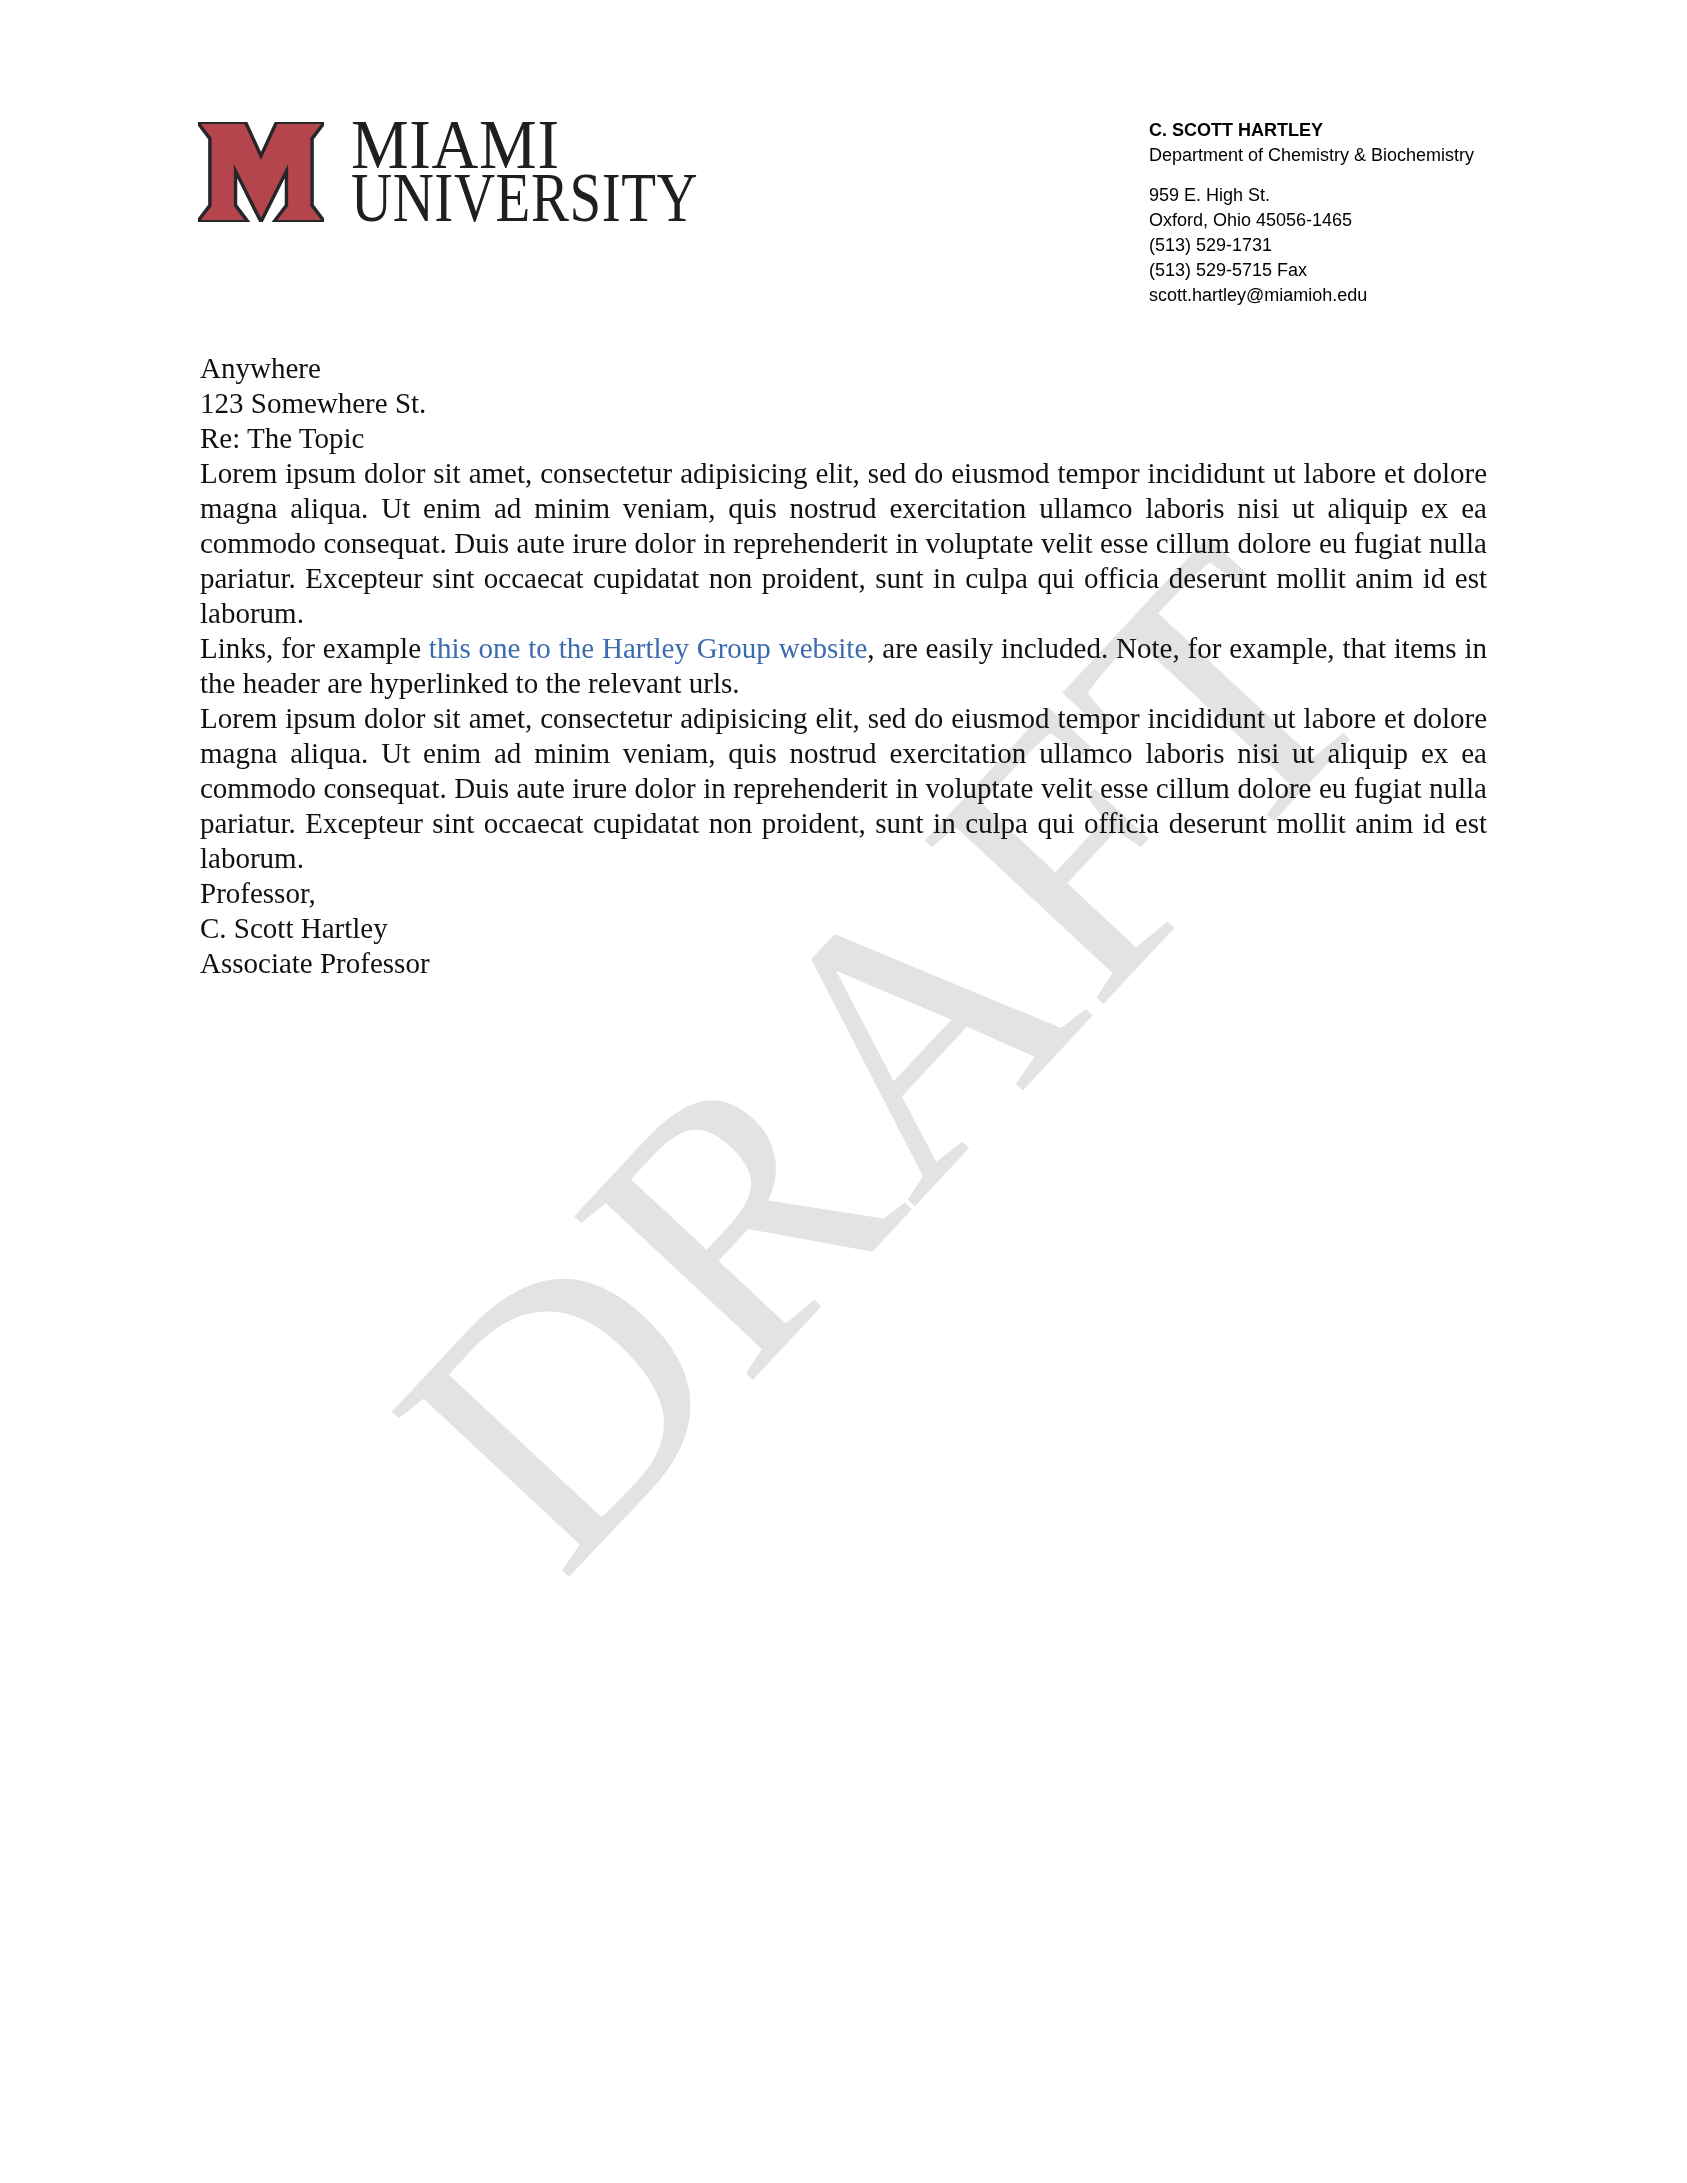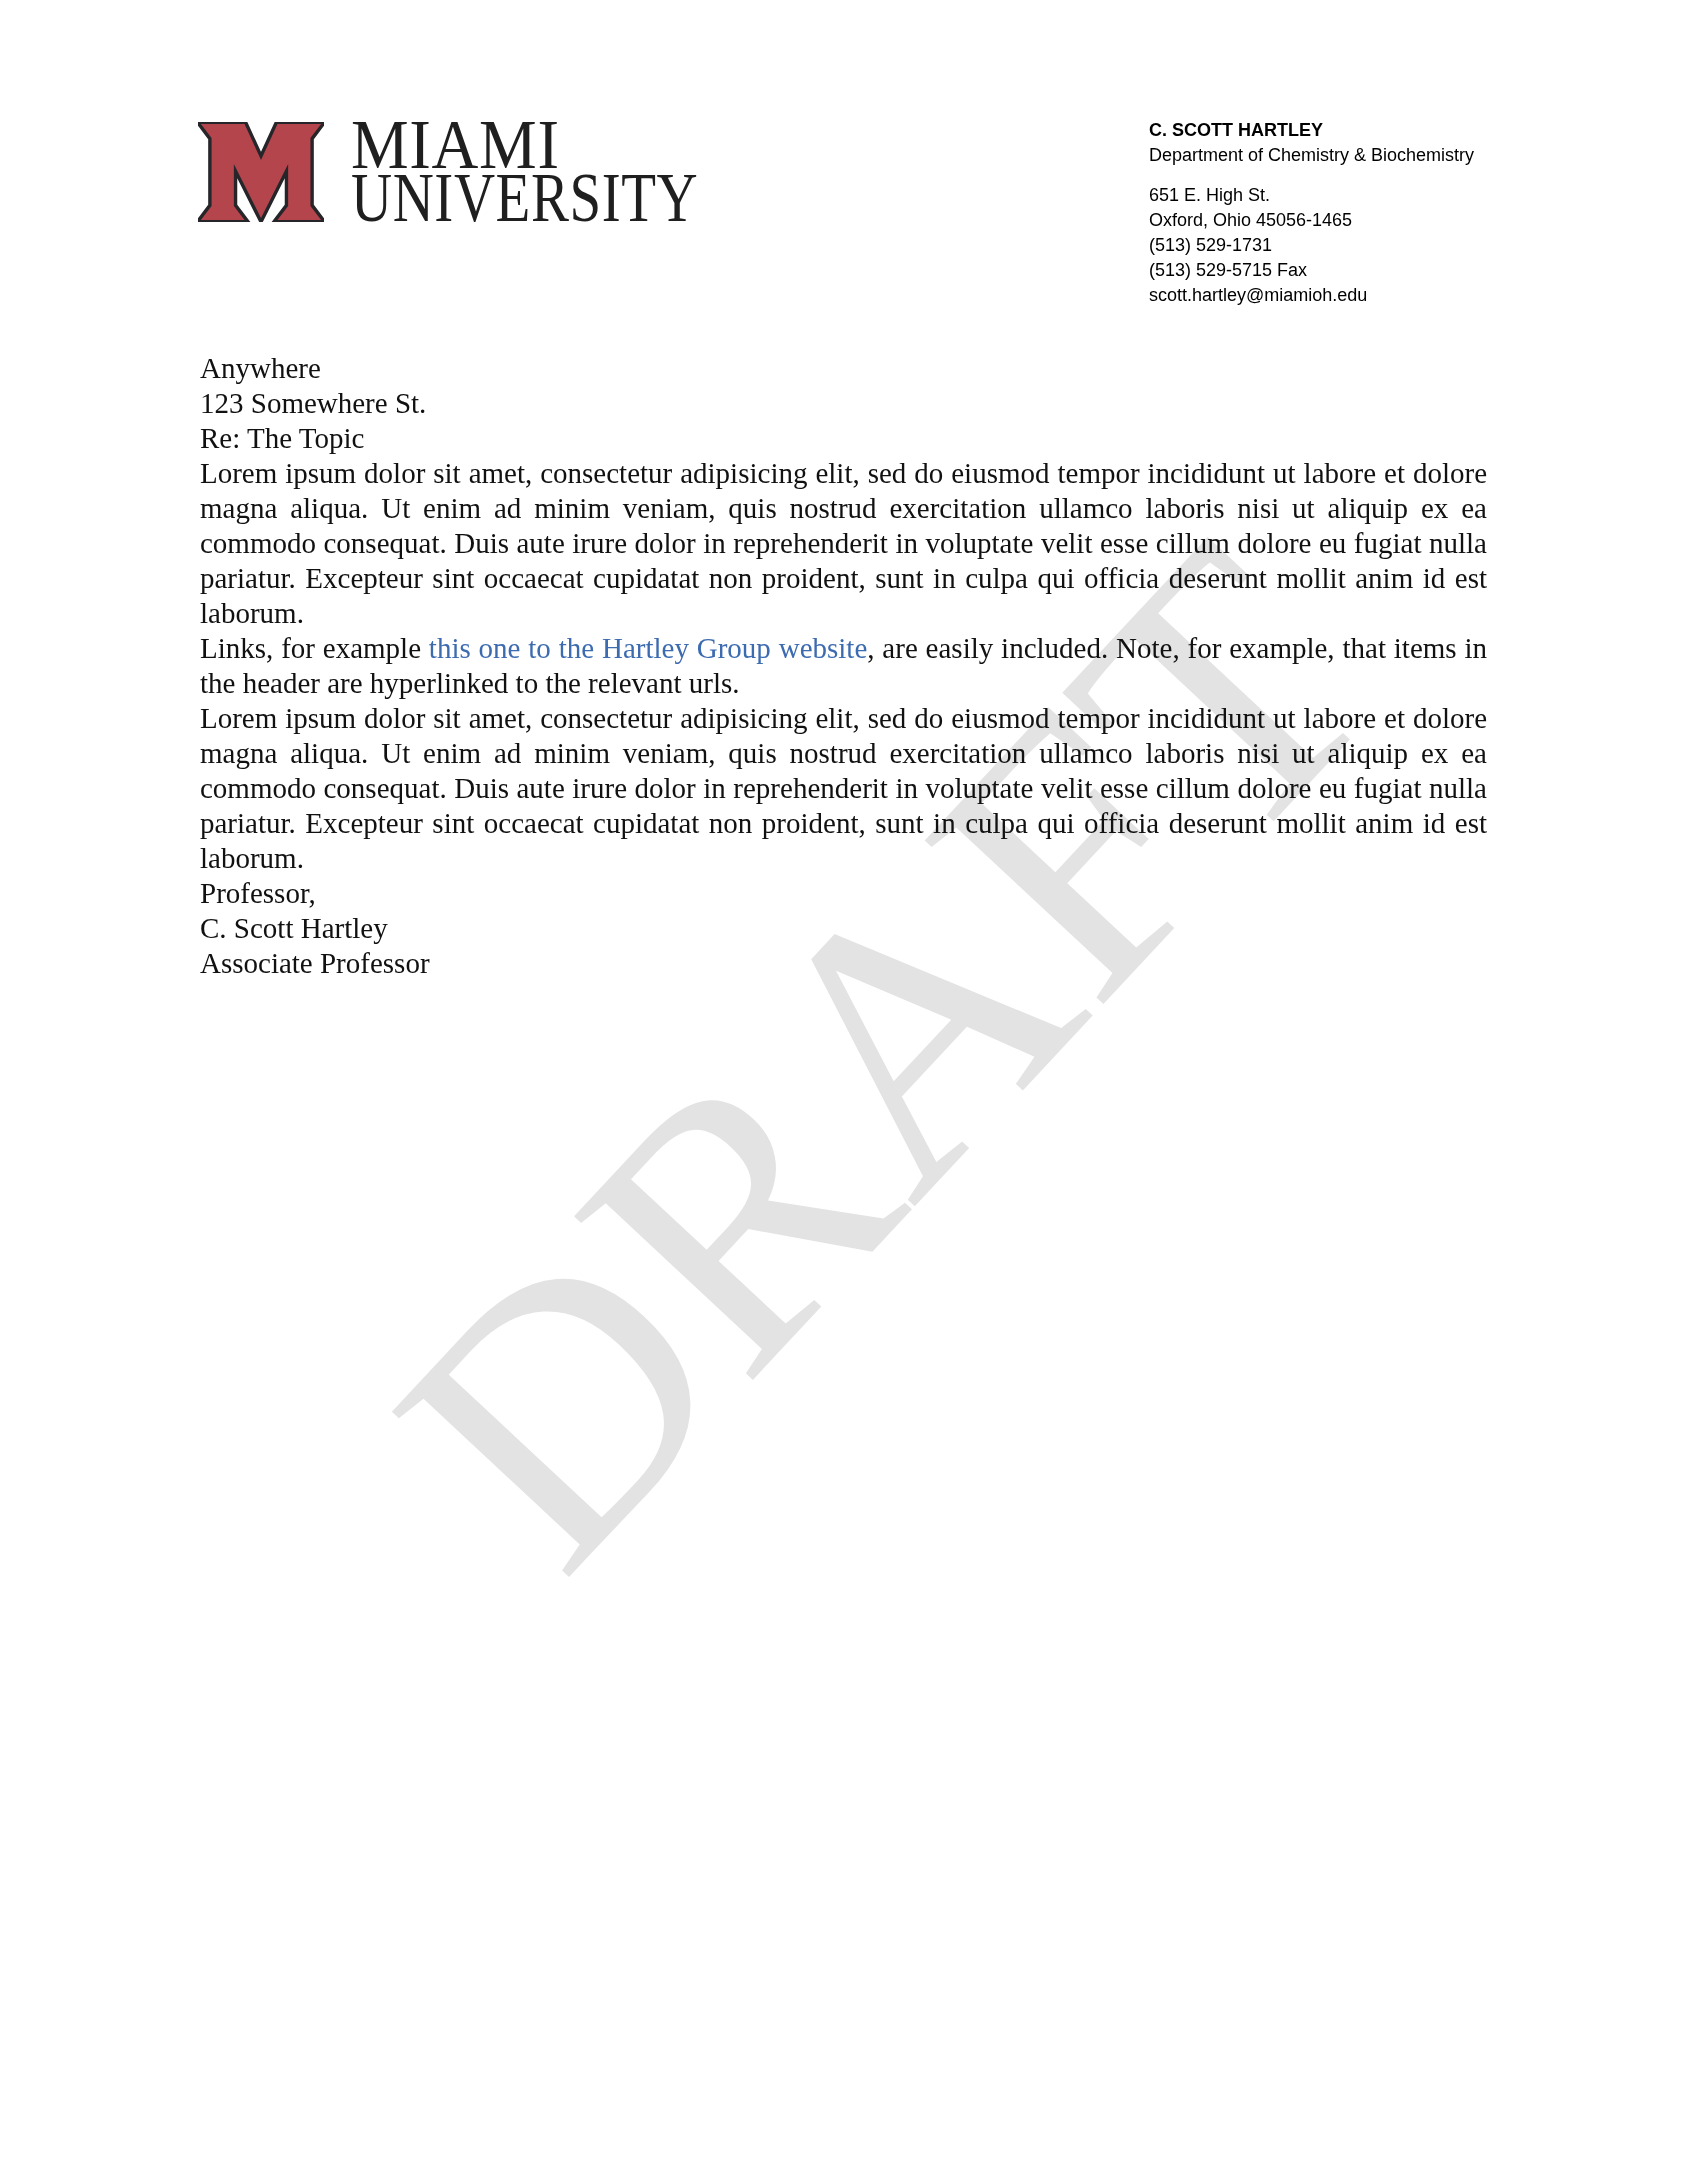--- a/index.html
+++ b/index.html
@@ -95,21 +95,21 @@
       <path d="M 3,2 L 48,2 L 65,38 L 82,2 L 127,2 L 116,16 L 116,84 L 127,98 L 82,98 L 93,84 L 93,42 L 65,96 L 37,42 L 37,84 L 48,98 L 3,98 L 14,84 L 14,16 Z" fill="#b5454d" stroke="#26262a" stroke-width="7" stroke-linejoin="miter" paint-order="stroke"></path>
     </svg>
     <div class="wordmark-line wordmark-miami">MIAMI</div>
     <div class="wordmark-line wordmark-university">UNIVERSITY</div>
   </div>
 
   <div class="contact">
     <div class="name">C. SCOTT HARTLEY</div>
     <div>Department of Chemistry &amp; Biochemistry</div>
     <div class="addr-group">
-      <div>651 E. High St.</div>
+      <div>959 E. High St.</div>
       <div>Oxford, Ohio 45056-1465</div>
       <div>(513) 529-1731</div>
       <div>(513) 529-5715 Fax</div>
       <div>scott.hartley@miamioh.edu</div>
     </div>
   </div>
 
   <div class="letter">
 
 

